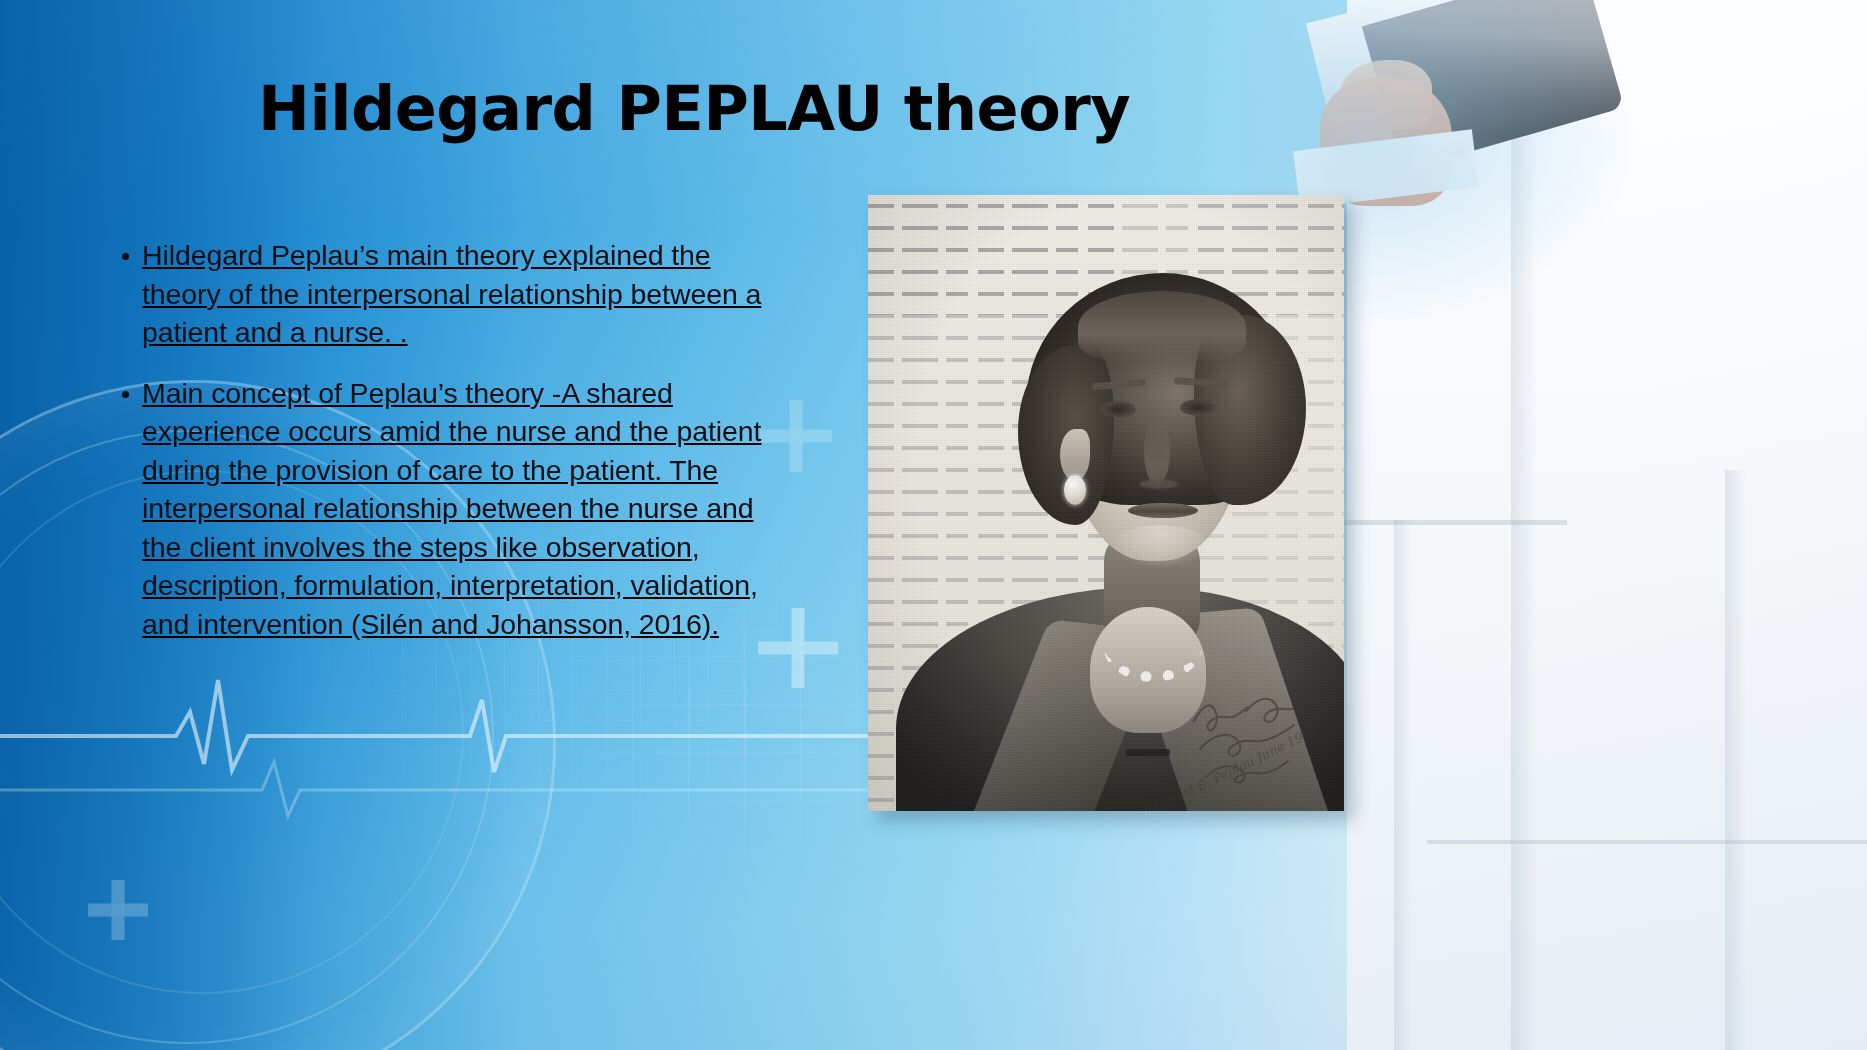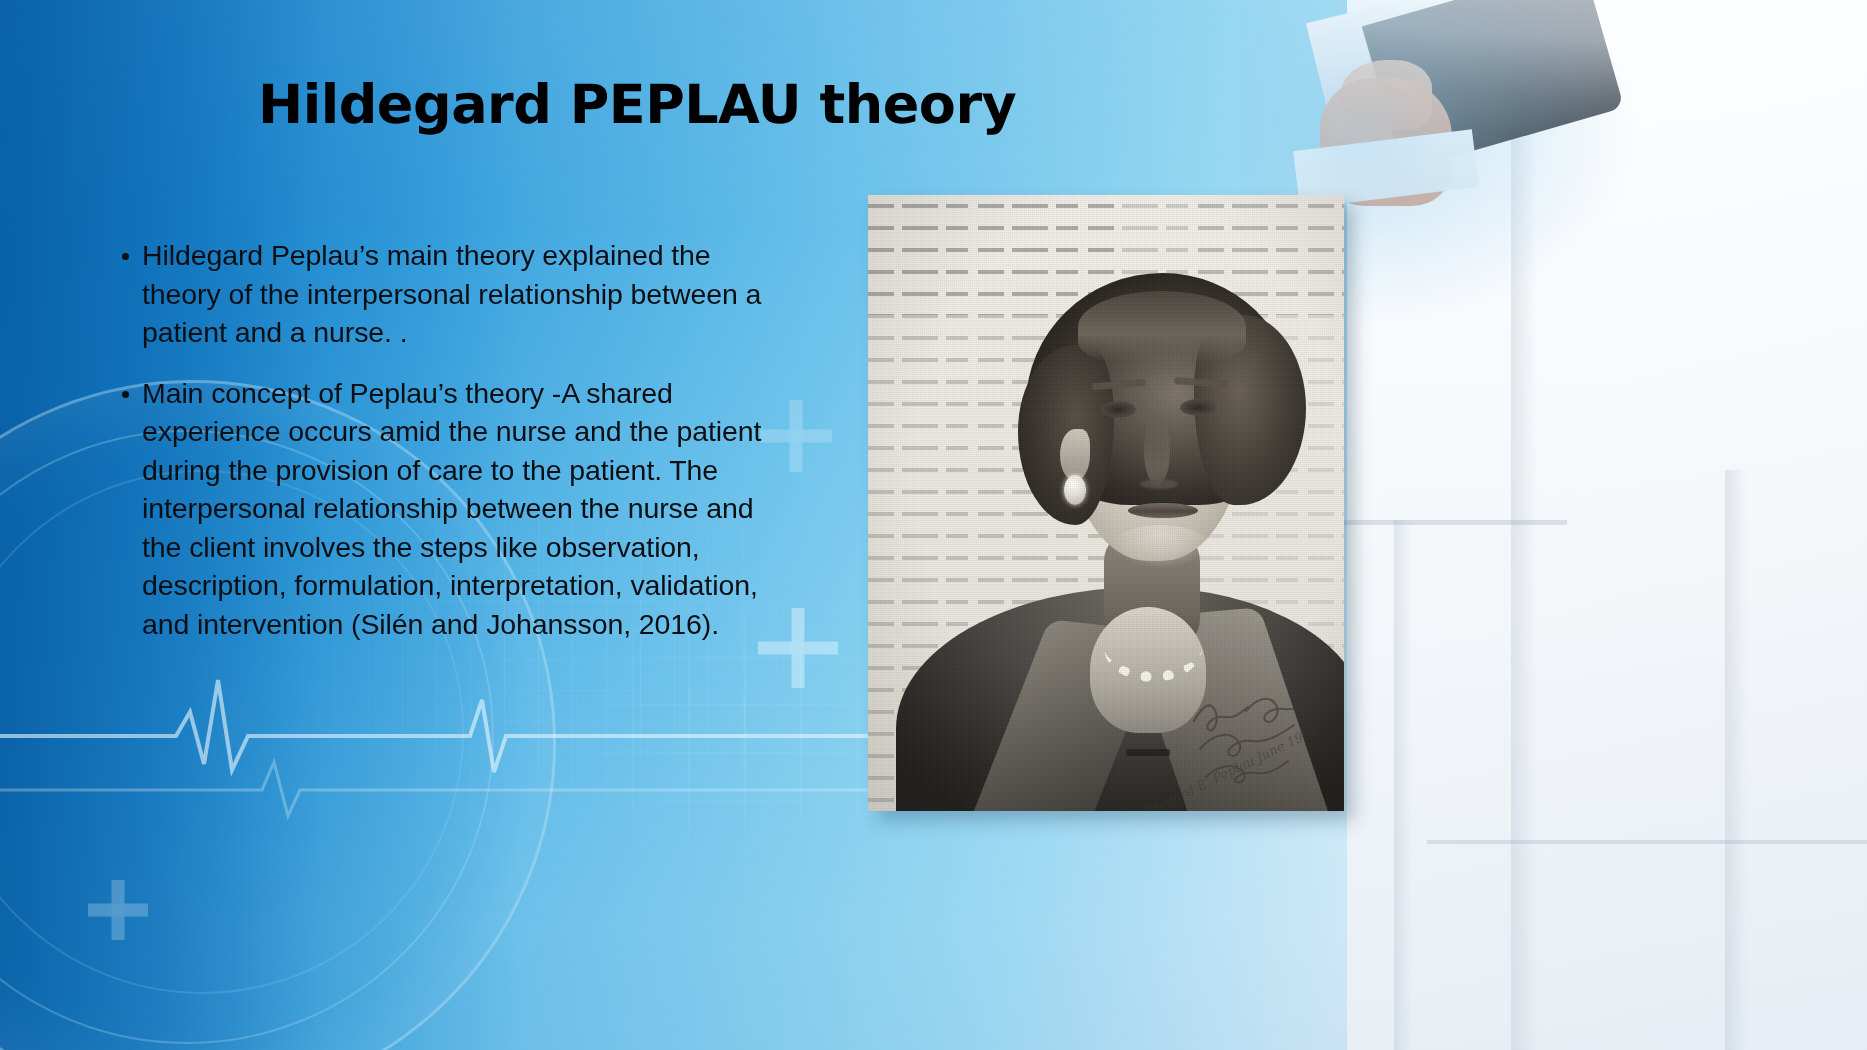--- a/index.html
+++ b/index.html
@@ -243,38 +243,39 @@
 
   
   .title {
     position: absolute;
     left: 258px;
     top: 78px;
     width: 1320px;
     color: #000000;
     font-family: "DejaVu Sans", sans-serif;
     font-weight: 700;
-    font-size: 54px;
+    font-size: 62px;
     line-height: 1.0;
     letter-spacing: -0.5px;
     white-space: nowrap;
     text-rendering: geometricPrecision;
   }
 
   
   .body-block {
     position: absolute;
     left: 112px;
     top: 236px;
     width: 680px;
   }
   ul.bullets {
     list-style: none;
     margin: 0;
     padding: 0;
+    text-decoration: underline;
   }
   ul.bullets > li {
     position: relative;
     padding-left: 30px;
     margin: 0 0 22px 0;
     color: #0d0f14;
     font-family: "Liberation Sans", sans-serif;
     font-size: 28.5px;
     line-height: 38.5px;
     letter-spacing: -0.1px;

